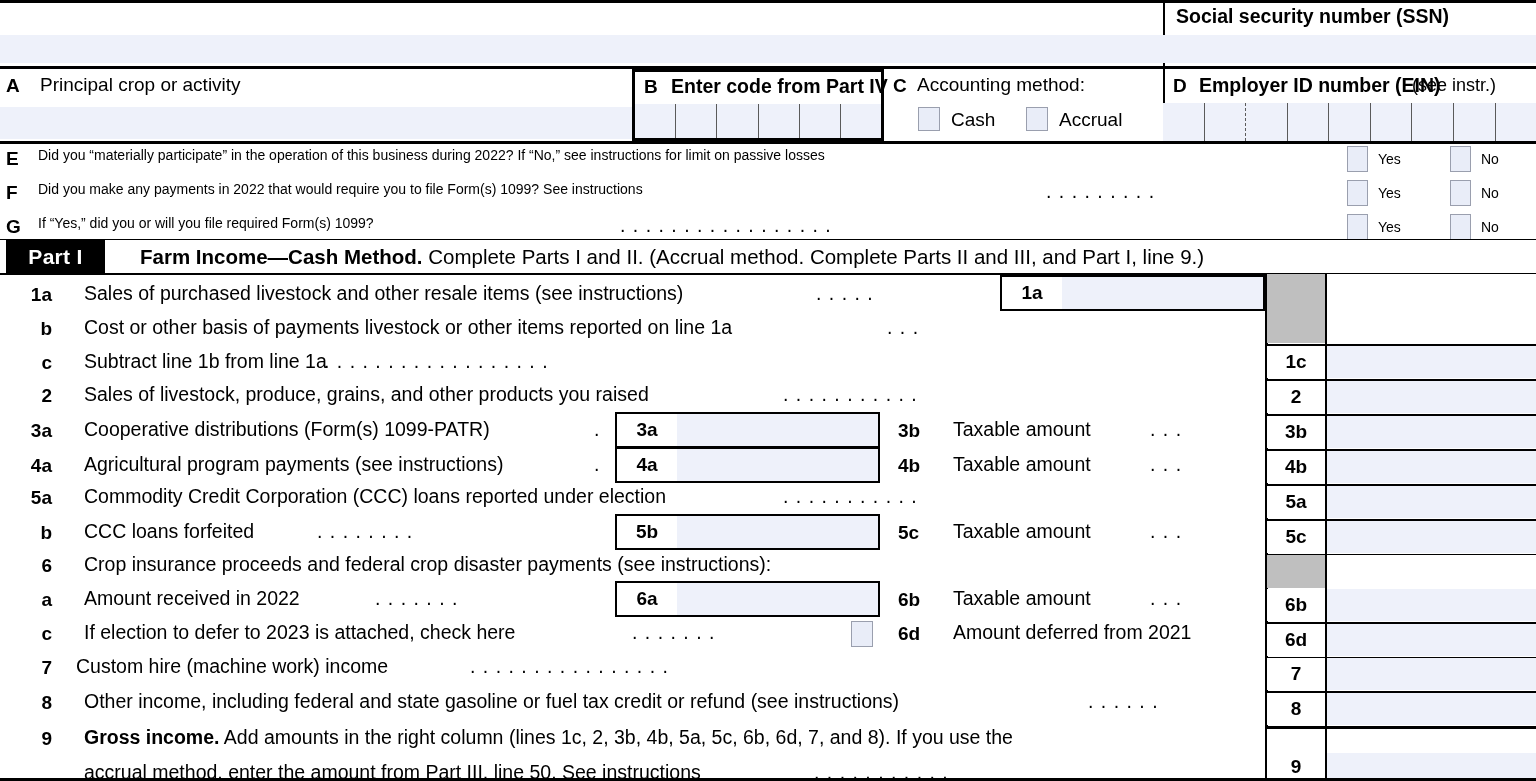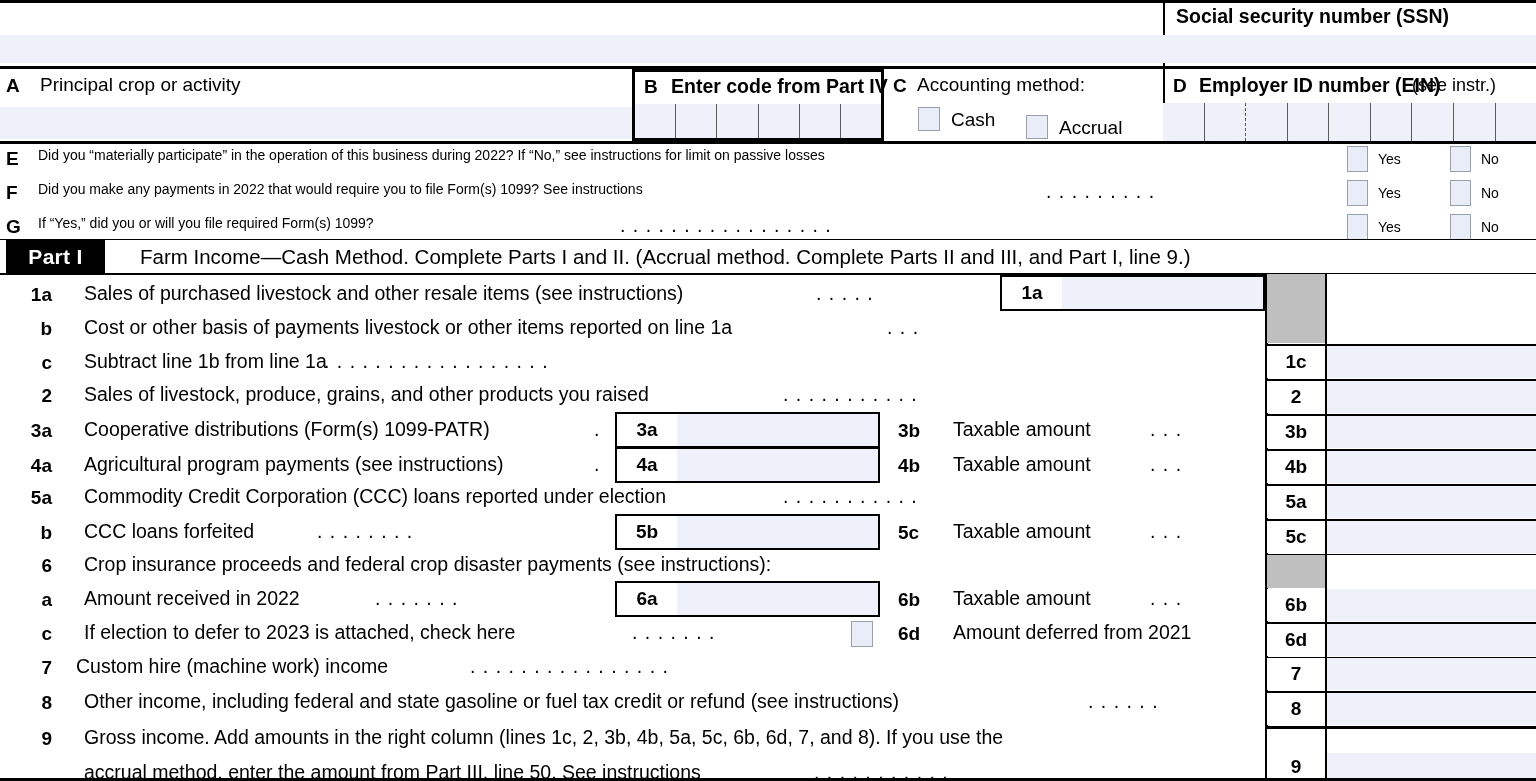--- a/index.html
+++ b/index.html
@@ -16,21 +16,21 @@
     box-sizing:border-box;
     border-top:3px solid #000;
     border-bottom:3px solid #000;
     overflow:hidden;
   }
   
   .abs{position:absolute;box-sizing:border-box;}
   .fill{background:#eef1fa;}
   .wht{background:#ffffff;}
   .gry{background:#bfbfbf;}
-  .b{font-weight:normal;margin-top:24px;}
+  .b{font-weight:bold;margin-top:24px;}
 
   
   .hdr-label{font-size:19px;line-height:1;}
   .hdr-bold{font-size:19.5px;font-weight:bold;line-height:1;}
   .letter{font-weight:bold;font-size:19px;}
 
   .rule{background:#000;}
   .rule1{height:1.5px;}
   .rule2{height:2.5px;}
   .vrule{background:#000;width:1.5px;}
@@ -144,21 +144,21 @@
   <div class="abs letter" style="left:893px;top:72px;">
     <span>C</span>
   </div>
   <div class="abs hdr-label" style="left:917px;top:72px;white-space:nowrap;">
     <span>Accounting method:</span>
   </div>
   <div class="abs" style="left:918px;top:104px;display:flex;align-items:center;">
     <span class="cbx"></span>
     <span class="hdr-label" style="margin-left:11px;">Cash</span>
   </div>
-  <div class="abs" style="left:1026px;top:112px;display:flex;align-items:center;">
+  <div class="abs" style="left:1026px;top:104px;display:flex;align-items:center;">
     <span class="cbx"></span>
     <span class="hdr-label" style="margin-left:11px;">Accrual</span>
   </div>
 
   <div class="abs vrule" style="left:1163px;top:64px;height:75px;"></div>
 
   <div class="abs letter" style="left:1173px;top:72px;">
     <span>D</span>
   </div>
   <div class="abs hdr-bold" style="left:1199px;top:73px;white-space:nowrap;">

